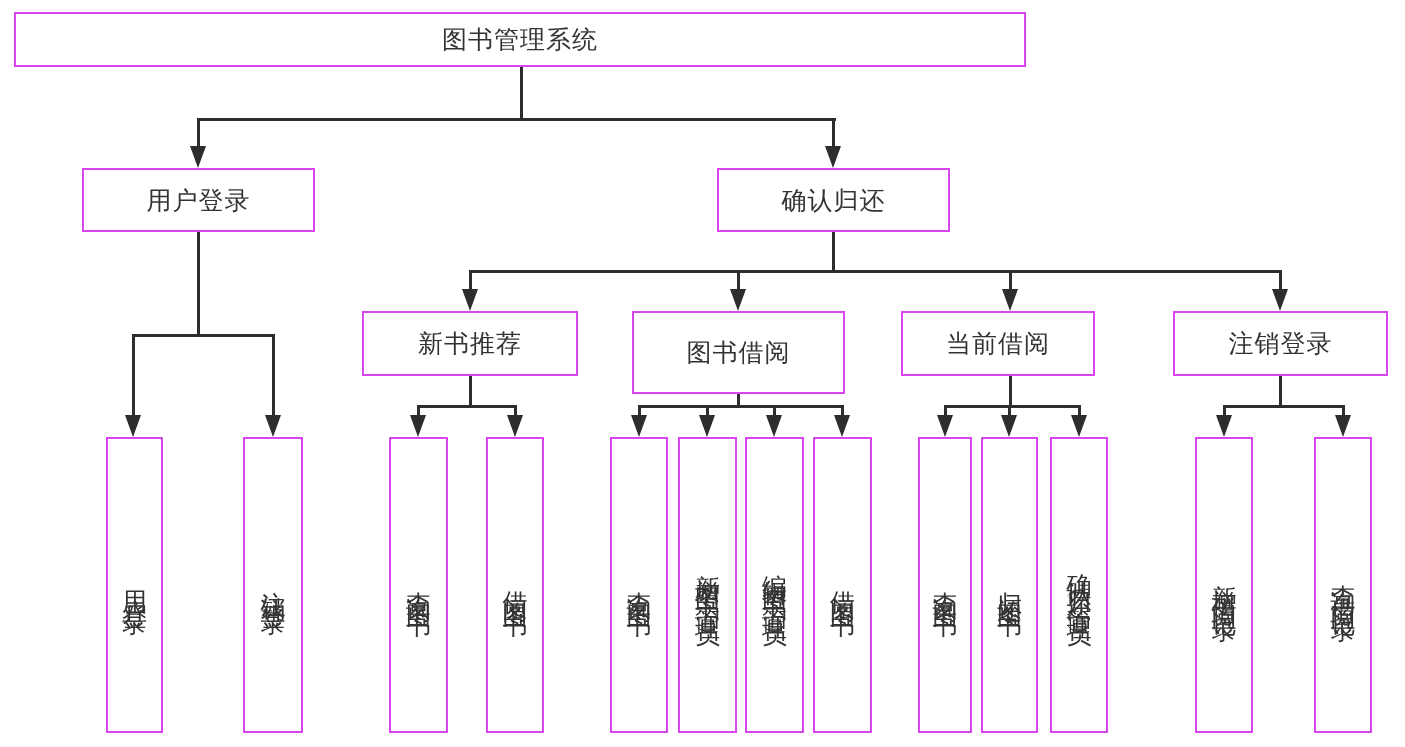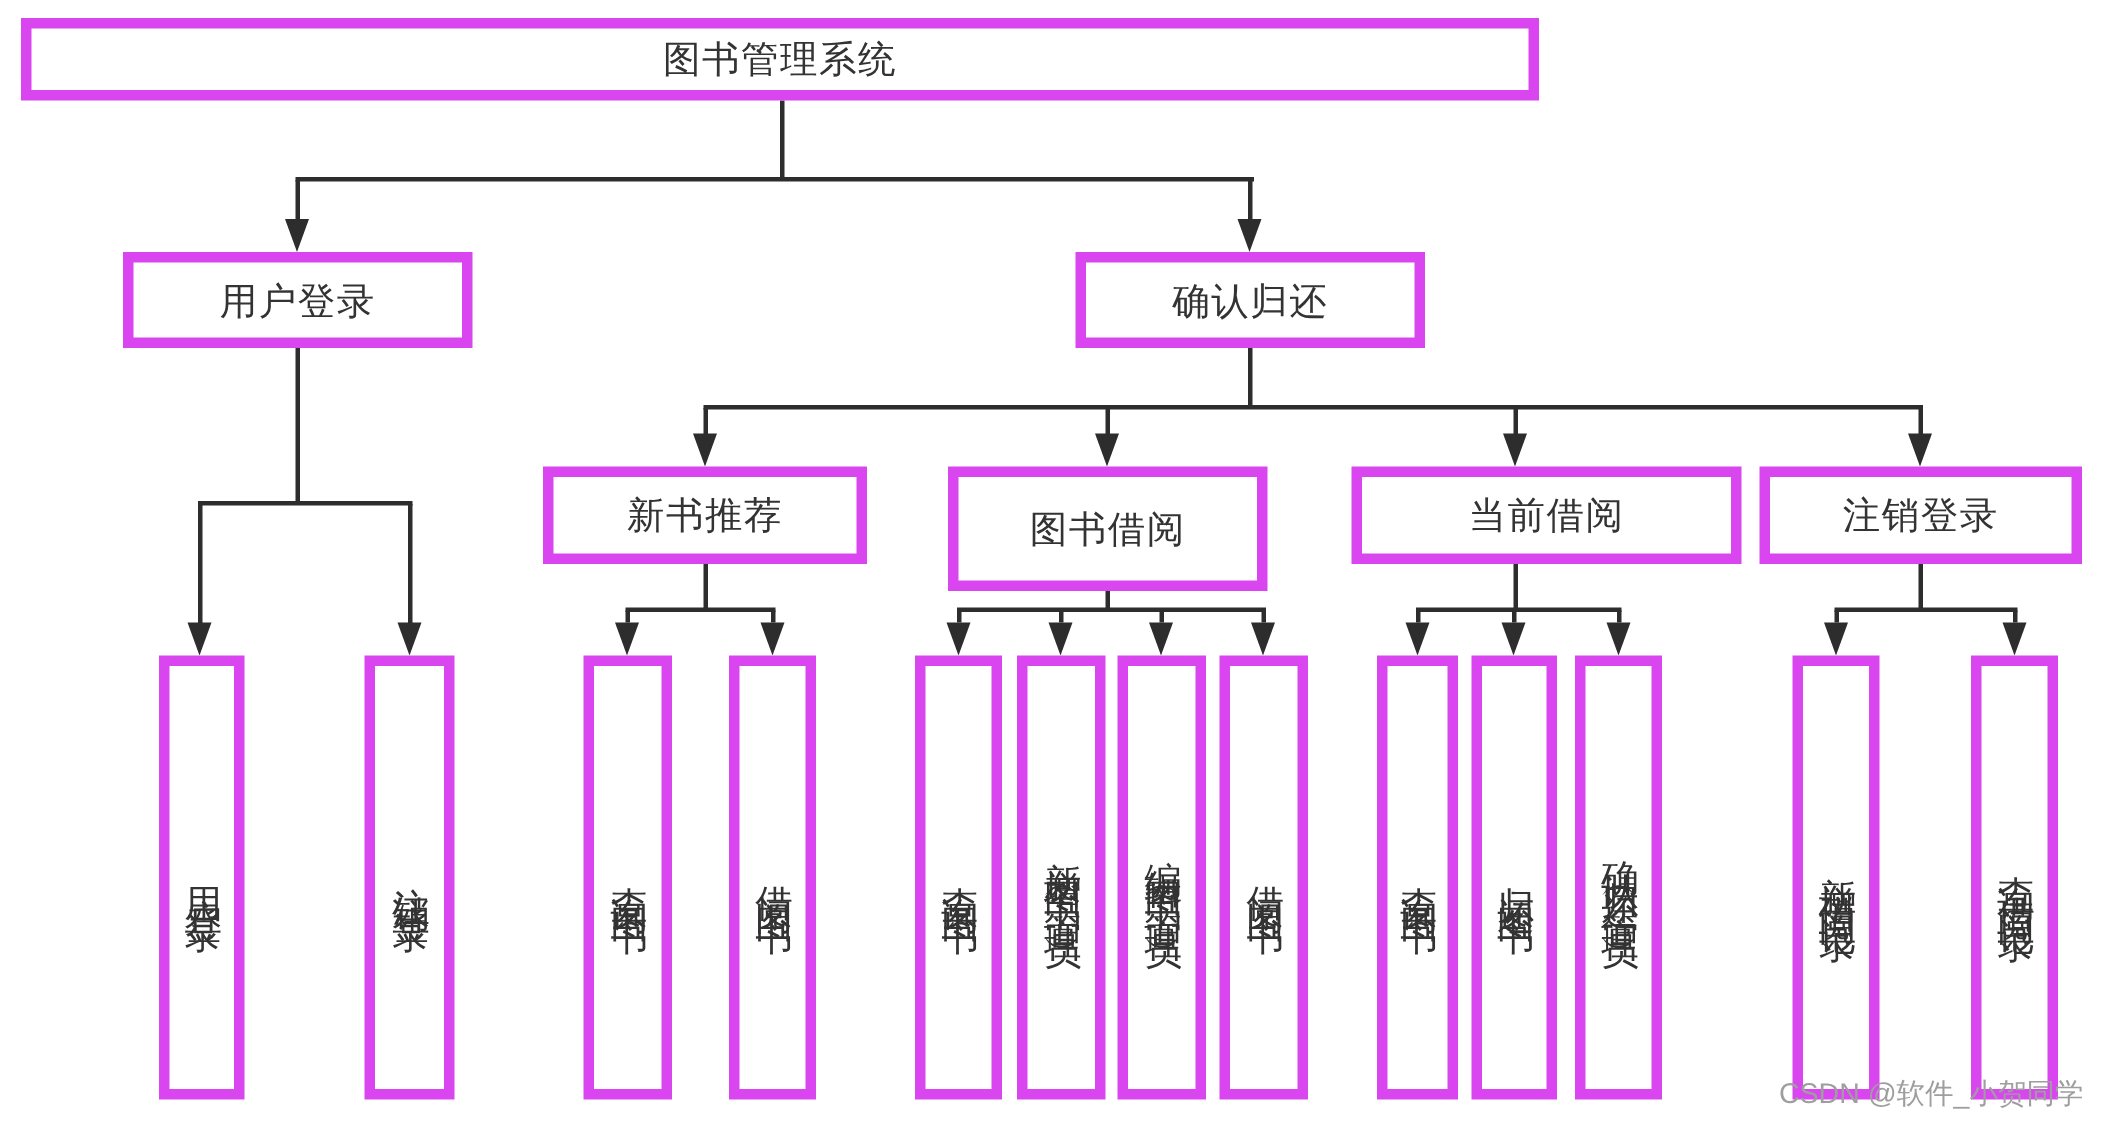--- a/index.html
+++ b/index.html
@@ -7,21 +7,21 @@
     position:relative;
     width:1405px; height:747px;
     background:#ffffff;
     font-family:"Liberation Sans", sans-serif;
     overflow:hidden;
   }
   .node {
     position:absolute;
     box-sizing:border-box;
     background:#ffffff;
-    border:7px solid #d946ef;
+    border:2px solid #d946ef;
     color:#333333;
     display:flex;
     align-items:center;
     justify-content:center;
     font-size:25px;
     letter-spacing:1px;
     text-align:center;
     z-index:2;
   }
   .node.v {
@@ -59,21 +59,21 @@
 
 <div class="canvas">
 
   <div class="node" style="left:14px; top:12px; width:1012px; height:55px;">图书管理系统</div>
 
   <div class="node" style="left:82px; top:168px; width:233px; height:64px;">用户登录</div>
   <div class="node" style="left:717px; top:168px; width:233px; height:64px;">确认归还</div>
 
   <div class="node" style="left:362px; top:311px; width:216px; height:65px;">新书推荐</div>
   <div class="node" style="left:632px; top:311px; width:213px; height:83px;">图书借阅</div>
-  <div class="node" style="left:901px; top:311px; width:260px; height:65px;">当前借阅</div>
+  <div class="node" style="left:901px; top:311px; width:194px; height:65px;">当前借阅</div>
   <div class="node" style="left:1173px; top:311px; width:215px; height:65px;">注销登录</div>
 
   <div class="node v" style="left:106px; top:437px; width:57px; height:296px;">用户登录</div>
   <div class="node v" style="left:243px; top:437px; width:60px; height:296px;">注销登录</div>
 
   <div class="node v" style="left:389px; top:437px; width:59px; height:296px;">查询图书</div>
   <div class="node v" style="left:486px; top:437px; width:58px; height:296px;">借阅图书</div>
 
   <div class="node v" style="left:610px; top:437px; width:58px; height:296px;">查询图书</div>
   <div class="node v" style="left:678px; top:437px; width:59px; height:296px;">新增图书（管理员）</div>
@@ -139,15 +139,14 @@
   <div class="vline" style="left:1078px; top:407px; height:8px;"></div>
   <div class="arrow" style="left:1071px; top:415px;"></div>
 
   <div class="vline" style="left:1279px; top:376px; height:31px;"></div>
   <div class="hline" style="left:1223px; top:405px; width:122px;"></div>
   <div class="vline" style="left:1223px; top:407px; height:8px;"></div>
   <div class="arrow" style="left:1216px; top:415px;"></div>
   <div class="vline" style="left:1342px; top:407px; height:8px;"></div>
   <div class="arrow" style="left:1335px; top:415px;"></div>
 
-  <div class="watermark">CSDN @软件_小贺同学</div>
 
 </div>
 
 </body></html>

